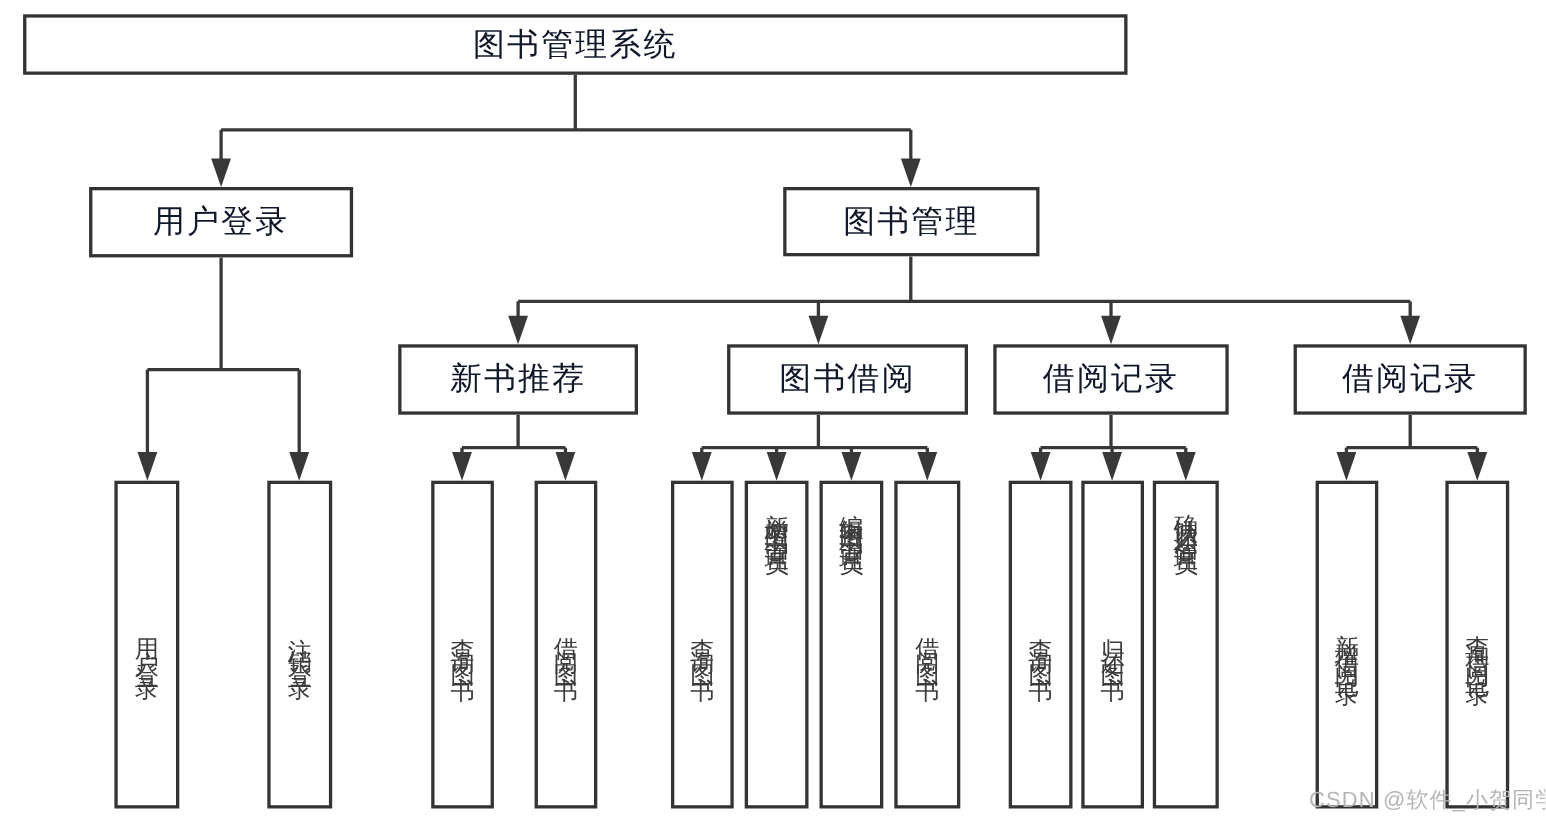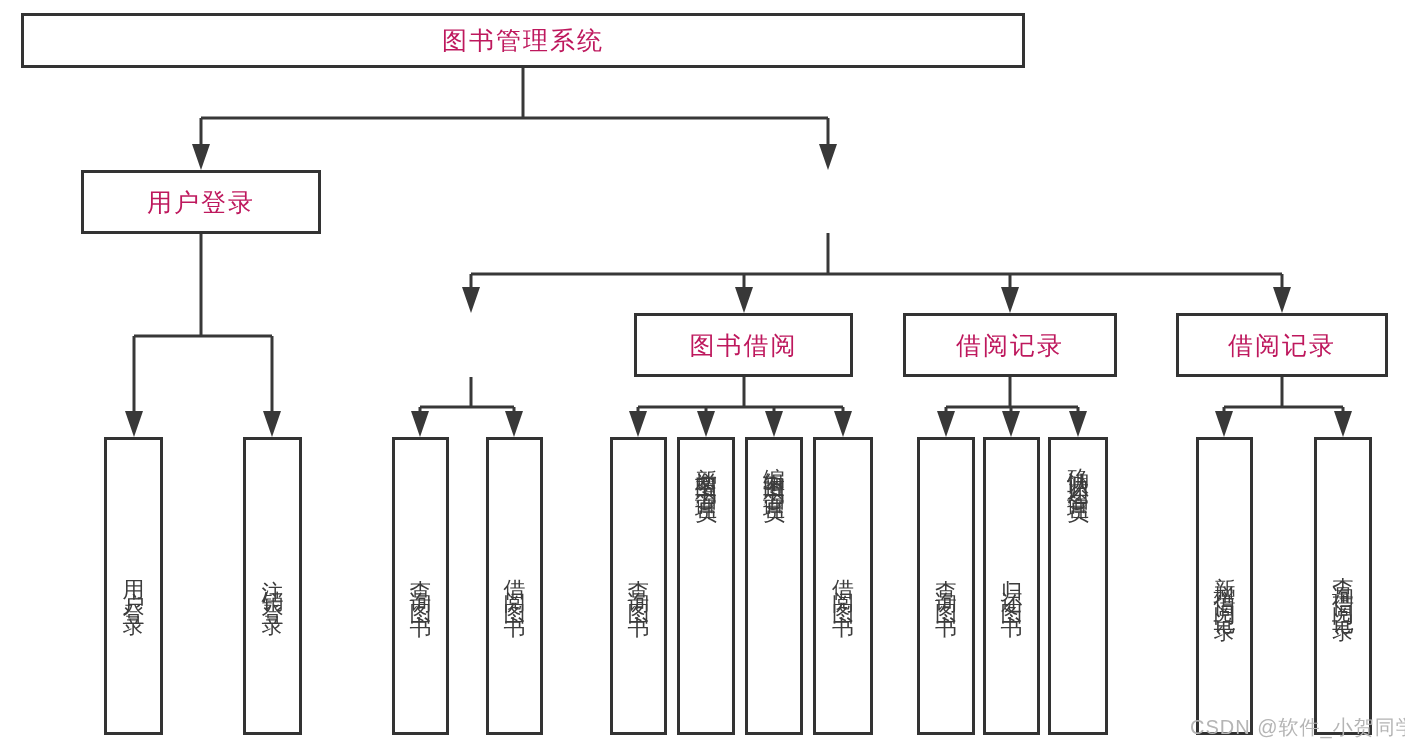--- a/index.html
+++ b/index.html
@@ -19,22 +19,22 @@
   .hnode {
     position: absolute;
     box-sizing: border-box;
     border: 3px solid #333333;
     background: #ffffff;
     display: flex;
     align-items: center;
     justify-content: center;
   }
   .hnode span {
-    font-size: 25px;
-    color: #be185d;
+    font-size: 29px;
+    color: #0f172a;
     letter-spacing: 2px;
     white-space: nowrap;
   }
   .vnode {
     position: absolute;
     box-sizing: border-box;
     border: 3px solid #333333;
     background: #ffffff;
     top: 437px;
     height: 298px;
@@ -134,22 +134,28 @@
     </g>
   </svg>
 
   <div class="hnode" style="left:21px; top:13px; width:1004px; height:55px;">
     <span>图书管理系统</span>
   </div>
 
   <div class="hnode" style="left:81px; top:170px; width:240px; height:64px;">
     <span>用户登录</span>
   </div>
-
-  <div class="hnode" style="left:634px; top:313px; width:219px; height:64px;">
+  <div class="hnode" style="left:712px; top:170px; width:233px; height:63px;">
+    <span>图书管理</span>
+  </div>
+
+  <div class="hnode" style="left:362px; top:313px; width:218px; height:64px;">
+    <span>新书推荐</span>
+  </div>
+  <div class="hnode" style="left:661px; top:313px; width:219px; height:64px;">
     <span>图书借阅</span>
   </div>
   <div class="hnode" style="left:903px; top:313px; width:214px; height:64px;">
     <span>借阅记录</span>
   </div>
   <div class="hnode" style="left:1176px; top:313px; width:212px; height:64px;">
     <span>借阅记录</span>
   </div>
 
   <div class="vnode" style="left:104px; width:59px;">

